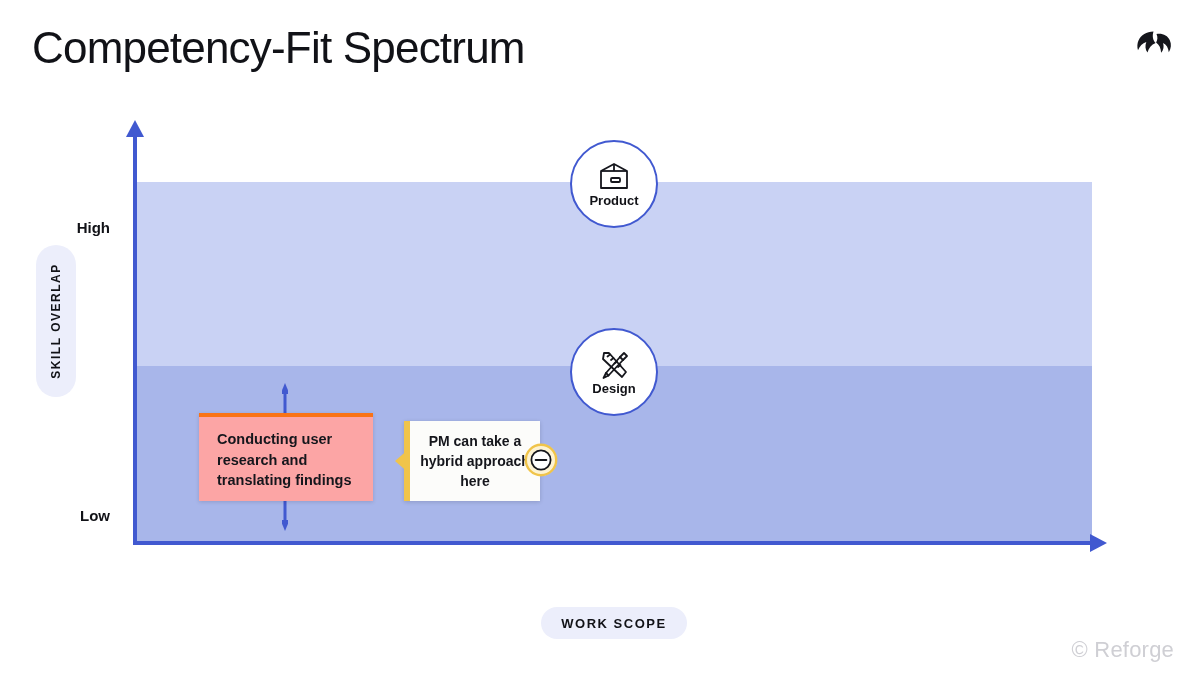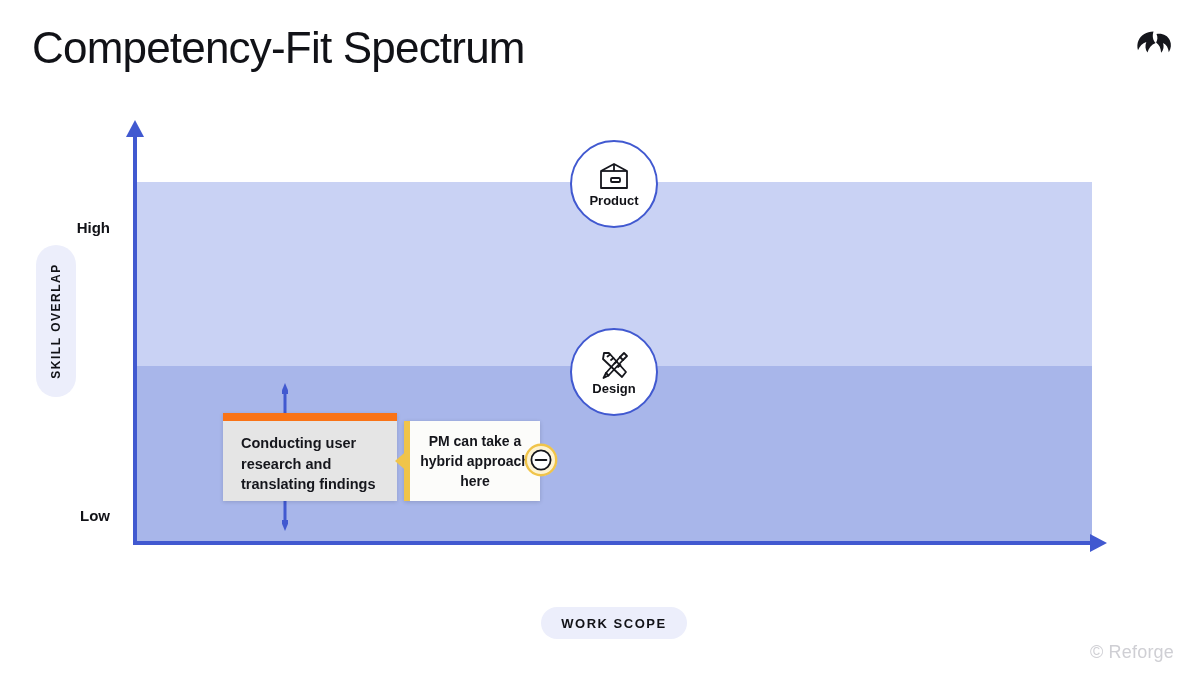--- a/index.html
+++ b/index.html
@@ -201,27 +201,26 @@
     height: 148px;
   }
 
   
   .callout-research {
     position: absolute;
     left: 199px;
     top: 413px;
     width: 174px;
     height: 88px;
-    background: #e5e5e5;
-    border-top: 8px solid #f97316;
+    background: #fca5a5;
+    border-top: 4px solid #f97316;
     box-sizing: border-box;
     box-shadow: 0 1px 4px rgba(20,22,40,0.16);
     padding: 12px 12px 10px 18px;
     pointer-events: auto;
-    margin-left: 24px;
   }
   .callout-research .callout-text {
     font-size: 14.5px;
     font-weight: 600;
     line-height: 1.42;
     color: #15161c;
   }
 
   
   .callout-hybrid {
@@ -265,21 +264,21 @@
     width: 34px;
     height: 34px;
     pointer-events: auto;
   }
 
   
   .watermark {
     position: absolute;
     right: 26px;
     bottom: 12px;
-    font-size: 18px;
+    font-size: 22px;
     font-weight: 400;
     color: #cfcfd4;
     letter-spacing: 0.2px;
   }
 </style>
 </head>
 <body>
 
 <div class="slide">
 

